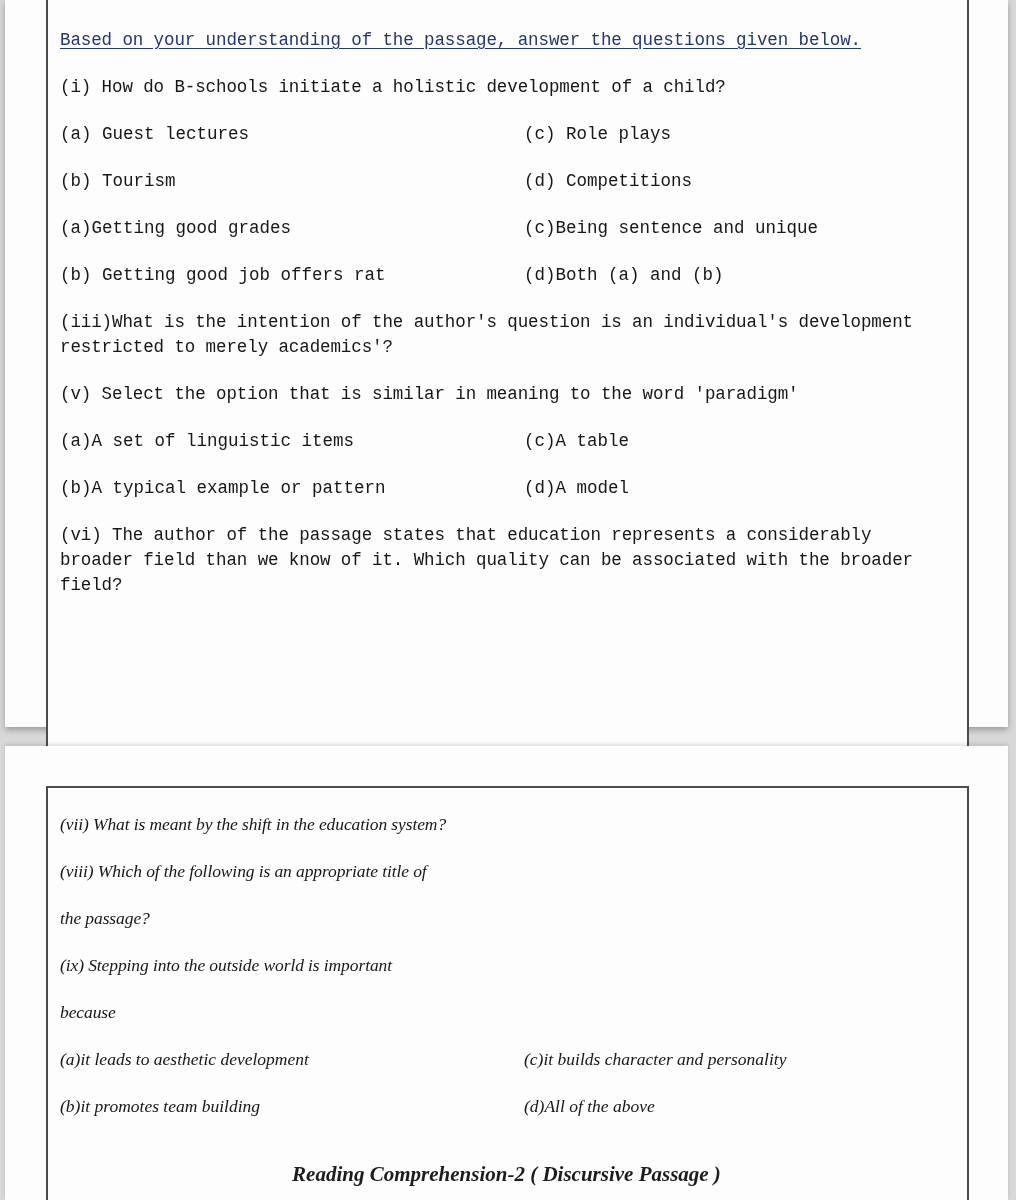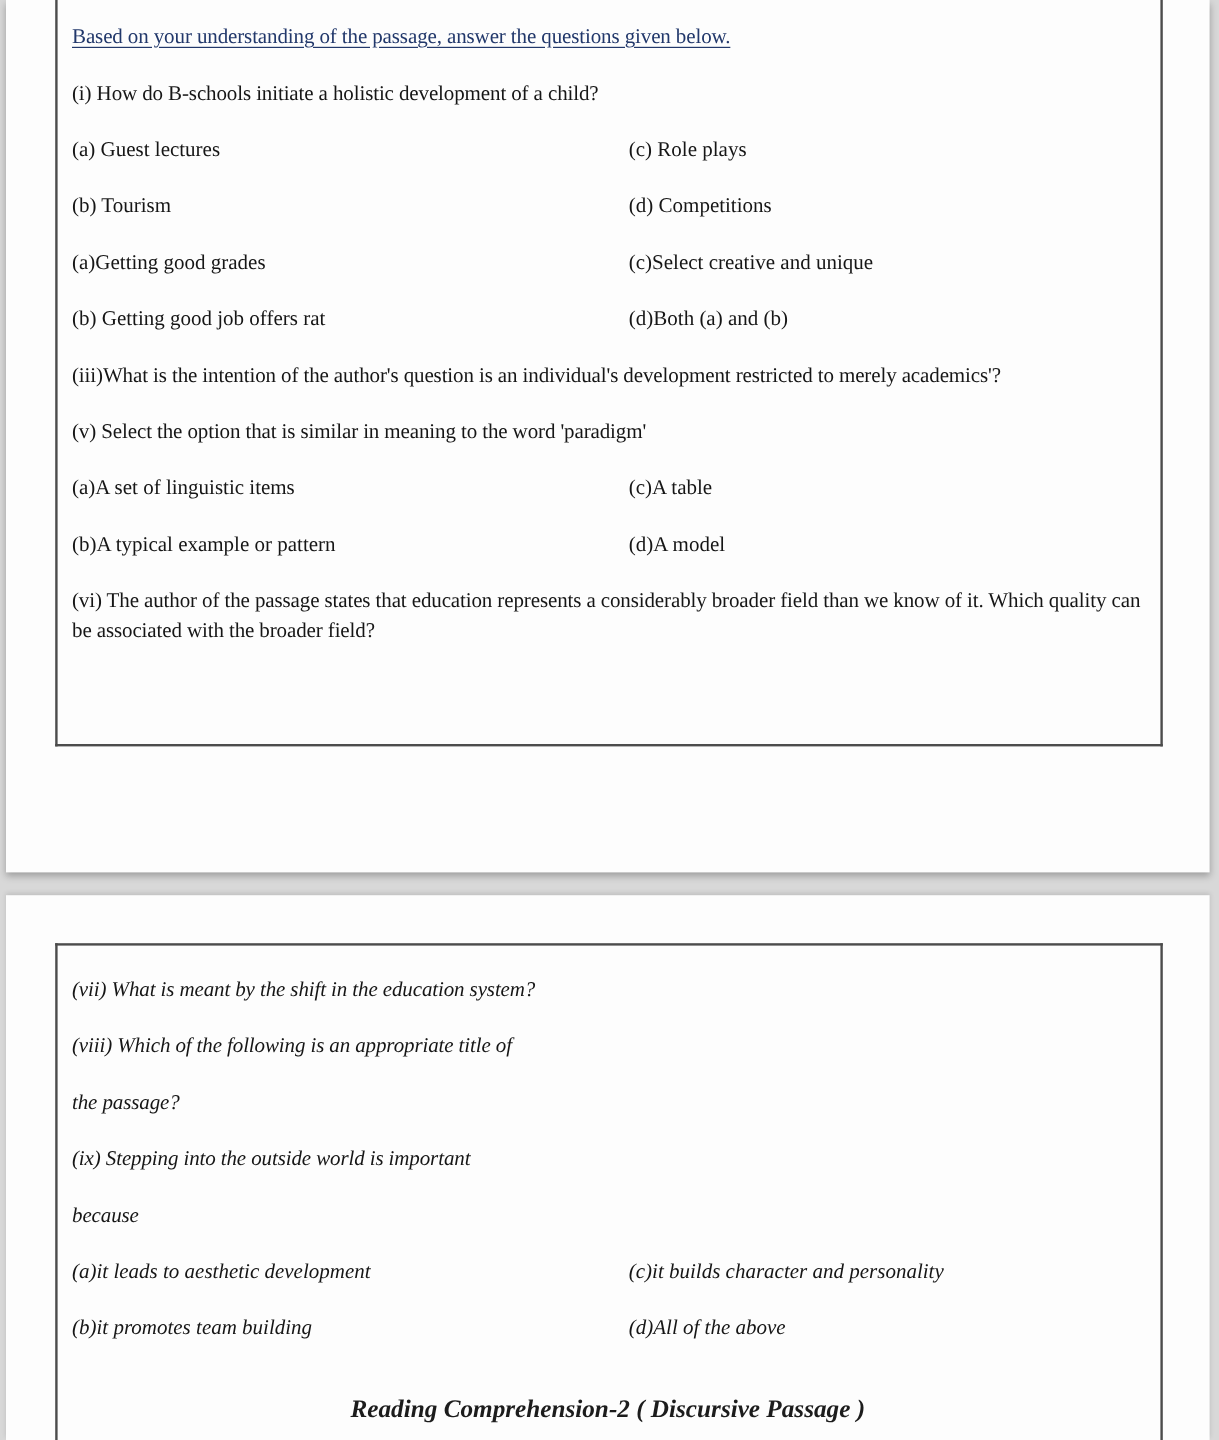--- a/index.html
+++ b/index.html
@@ -32,22 +32,23 @@
   }
   .qbox {
     box-sizing: border-box;
     margin-left: 41px;
     width: 923px;
     border: 2px solid #4c4c4c;
     background: #fdfdfd;
   }
   #qbox-1 {
     border-top: none;
-    height: 622px;
-    padding: 18px 14px 0 12px;
+    height: 786px;
+    padding: 28px 14px 0 12px;
+    font-family: Liberation Mono, monospace;
   }
   #qbox-2 {
     border-bottom: none;
     margin-top: 40px;
     height: 414px;
     padding: 24px 14px 0 12px;
     font-style: italic;
   }
   .ln {
     margin: 0 0 22px 0;
@@ -101,21 +102,21 @@
       <span class="c2">(c) Role plays</span>
     </div>
     <div class="opts">
       <span class="c1">(b) Tourism</span>
       <span class="c2">(d) Competitions</span>
     </div>
 
 
     <div class="opts">
       <span class="c1">(a)Getting good grades</span>
-      <span class="c2">(c)Select creative and unique</span>
+      <span class="c2">(c)Being sentence and unique</span>
     </div>
     <div class="opts">
       <span class="c1">(b) Getting good job offers rat</span>
       <span class="c2">(d)Both (a) and (b)</span>
     </div>
 
     <p class="ln">(iii)What is the intention of the author's question is an individual's development restricted to merely academics'?</p>
 
 
     <p class="ln">(v) Select the option that is similar in meaning to the word 'paradigm'</p>

